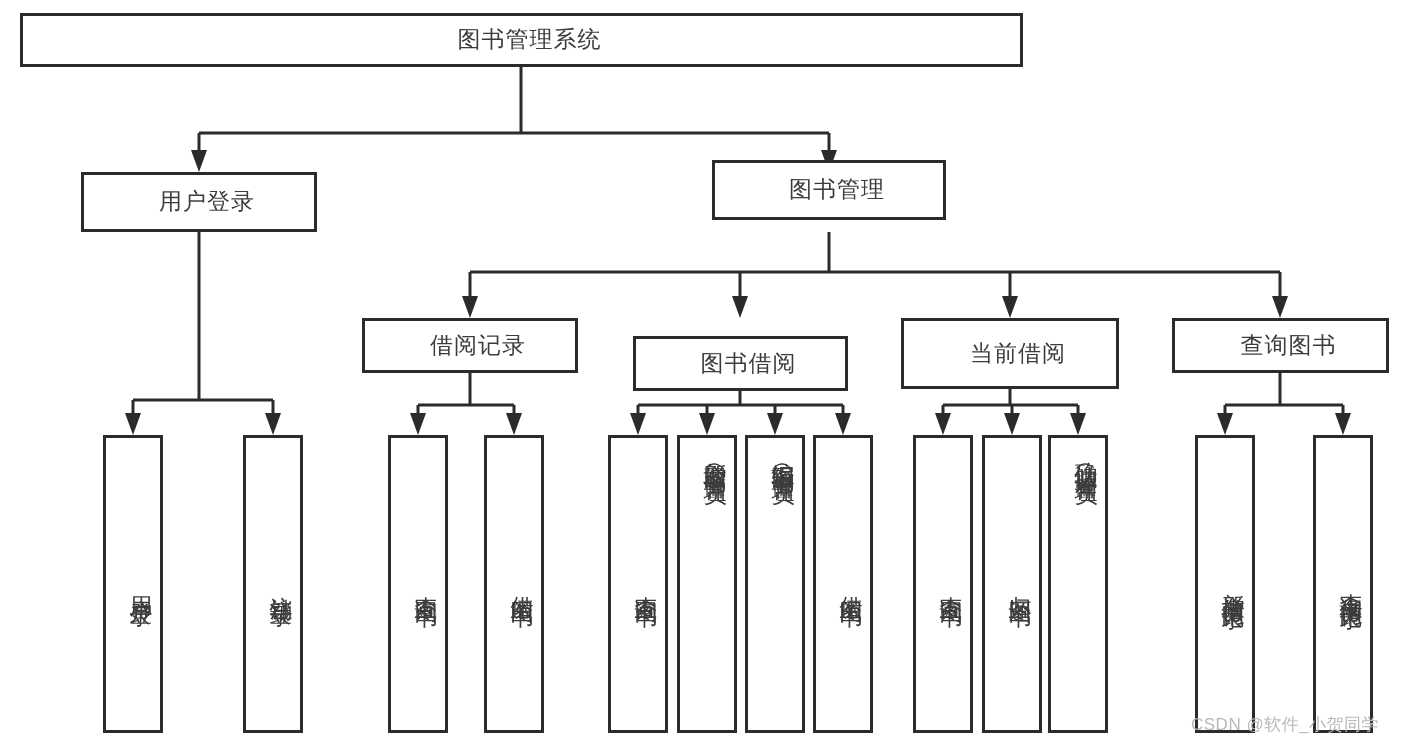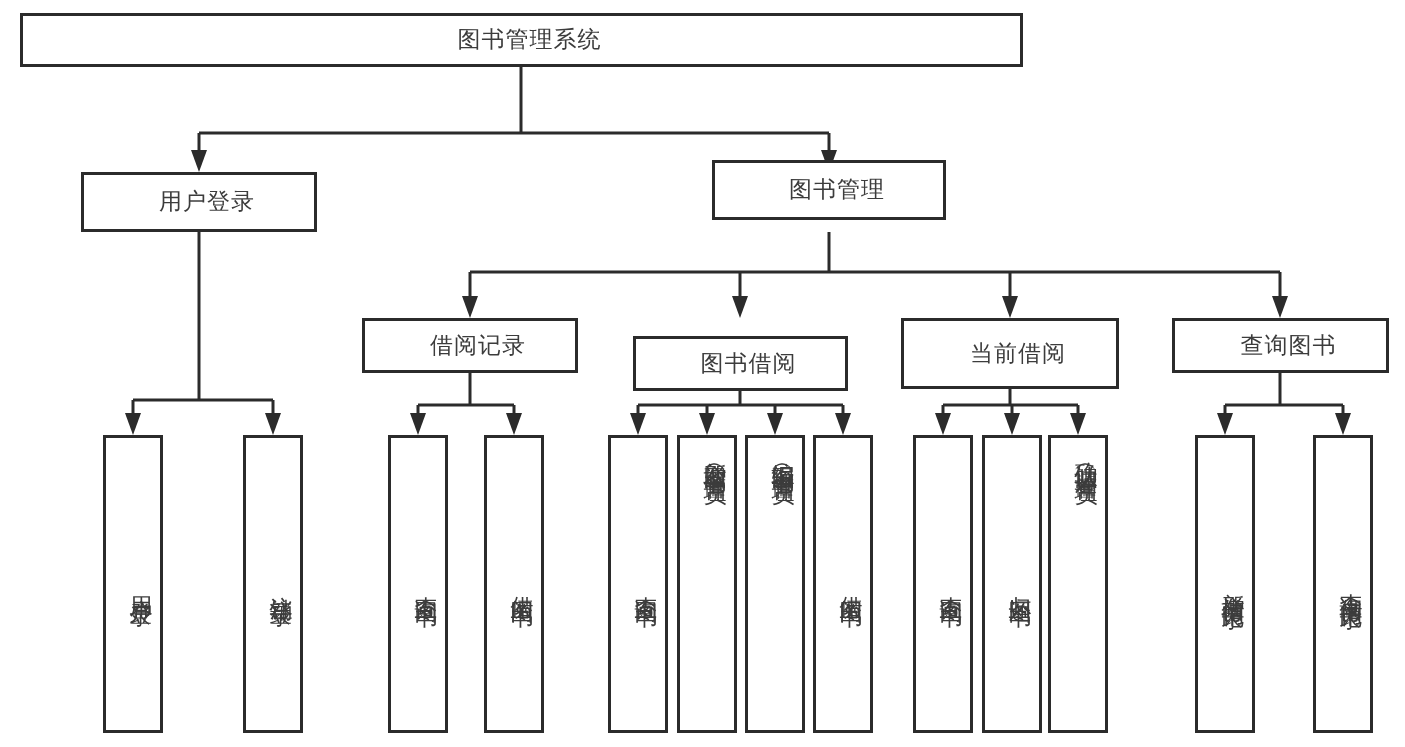--- a/index.html
+++ b/index.html
@@ -186,14 +186,15 @@
         <span class="label" style="color: rgb(60, 60, 60);">确认归还（管理员）</span>
       </div>
       <div class="node leaf centered" style="left: 1195px; top: 435px; width: 60px; height: 298px; border-color: rgb(43, 43, 43); background: rgb(255, 255, 255);">
         <span class="label" style="color: rgb(60, 60, 60);">新增借阅记录</span>
       </div>
       <div class="node leaf centered" style="left: 1313px; top: 435px; width: 60px; height: 298px; border-color: rgb(43, 43, 43); background: rgb(255, 255, 255);">
         <span class="label" style="color: rgb(60, 60, 60);">查询借阅记录</span>
       </div>
     </div>
 
+  <div class="watermark" style="left: 1191px; top: 713px; color: rgb(184, 184, 184);">CSDN @软件_小贺同学</div>
 
 </div>
 
 </body></html>

